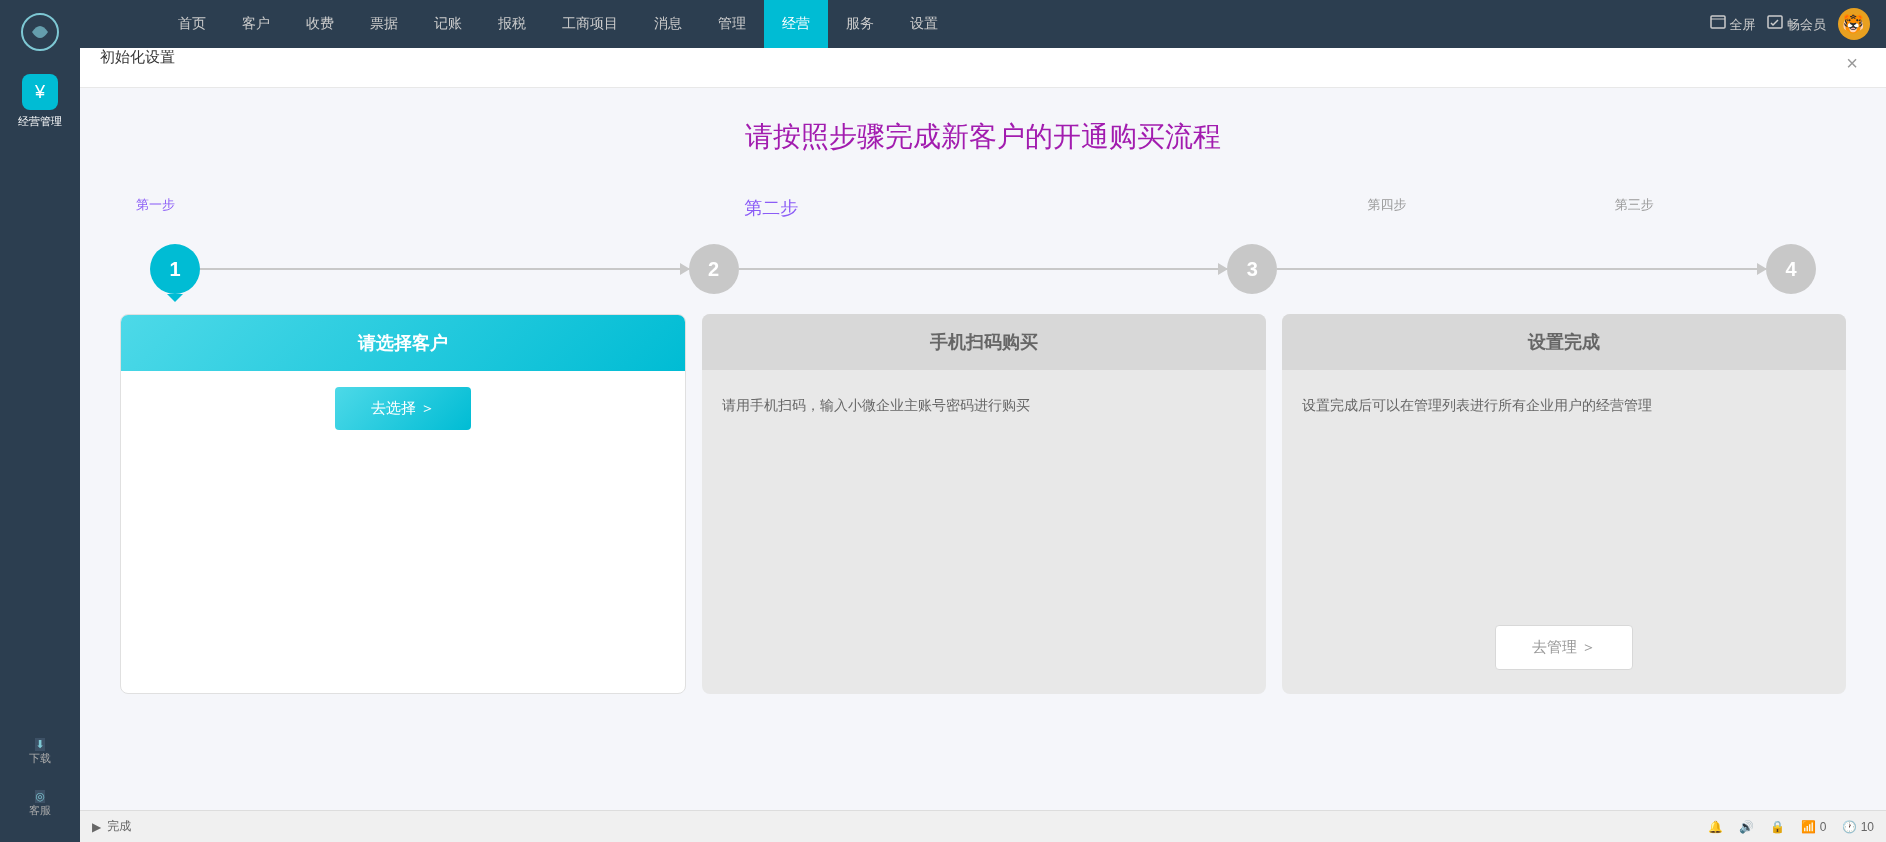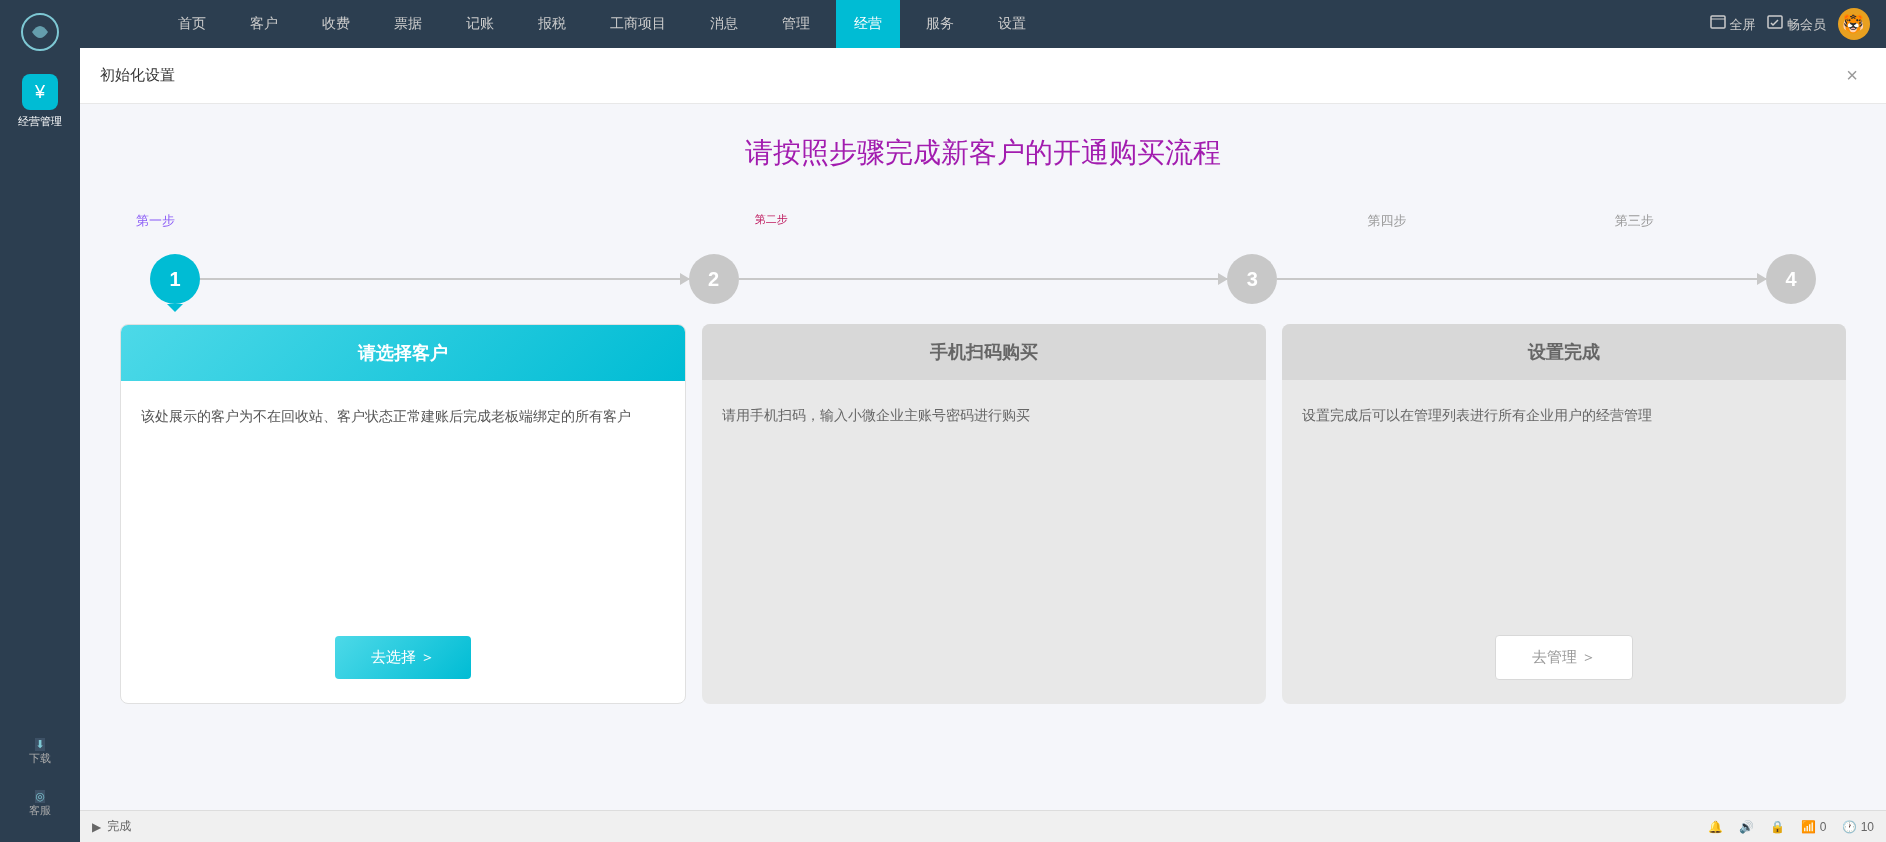--- a/index.html
+++ b/index.html
@@ -6,21 +6,20 @@
     body { font-family: 'Microsoft YaHei', Arial, sans-serif; background: #f0f2f5; width: 1886px; height: 842px; overflow: hidden; }
 
     
     .top-nav {
       height: 48px;
       background: #2c3e50;
       display: flex;
       align-items: center;
       padding: 0 0 0 80px;
       position: relative;
-      gap: 8px;
     }
     .top-nav-item {
       color: #ccc;
       font-size: 14px;
       padding: 0 18px;
       height: 48px;
       display: flex;
       align-items: center;
       cursor: pointer;
     }
@@ -112,24 +111,24 @@
       top: 48px;
       width: 1806px;
       height: 794px;
       background: #f5f6fa;
       display: flex;
       flex-direction: column;
     }
 
     
     .breadcrumb-bar {
-      height: 56px;
+      height: 40px;
       background: #fff;
       display: flex;
-      align-items: center;
+      align-items: flex-start;
       padding: 0 20px;
       border-bottom: 1px solid #e8e8e8;
       justify-content: space-between;
     }
     .breadcrumb-title {
       font-size: 15px;
       color: #333;
     }
     .close-btn {
       font-size: 20px;
@@ -309,21 +308,21 @@
   <div class="content">
     <div class="page-title">请按照步骤完成新客户的开通购买流程</div>
 
     <div style="display:flex; width:100%; margin-bottom:16px; padding:0 0px;">
 
       <div style="flex:1; display:flex; flex-direction:column; align-items:flex-start; padding-left:16px;">
         <span style="font-size:13px;color:#8b5cf6;margin-bottom:0;">第一步</span>
       </div>
 
       <div style="flex:1; display:flex; flex-direction:column; align-items:center;">
-        <span style="font-size:11px;color:#be185d;margin-bottom:8px;">第二步</span>
+        <span style="font-size:18px;color:#8b5cf6;margin-bottom:8px;">第二步</span>
       </div>
 
       <div style="flex:1; display:flex; flex-direction:column; align-items:flex-end; padding-right:16px;">
         <span style="font-size:13px;color:#999;margin-bottom:8px;">第四步</span>
       </div>
 
       <div style="flex:1; display:flex; flex-direction:column; align-items:center;">
         <span style="font-size:13px;color:#999;margin-bottom:8px;">第三步</span>
       </div>
     </div>
@@ -359,23 +358,20 @@
       <div style="width:50px;height:50px;border-radius:50%;background:#c8c8c8;display:flex;align-items:center;justify-content:center;color:#fff;font-size:20px;font-weight:bold;flex-shrink:0;">
         <span>4</span>
       </div>
     </div>
 
     <div class="cards-container">
 
       <div class="step-card active">
         <div class="card-header active">
           <span>请选择客户</span>
-        </div>
-        <div class="card-body active-body">
-          <span>该处展示的客户为不在回收站、客户状态正常建账后完成老板端绑定的所有客户</span>
         </div>
         <div class="card-footer">
           <button class="action-btn primary">去选择  ＞</button>
         </div>
       </div>
 
       <div class="step-card">
         <div class="card-header">
           <span>手机扫码购买</span>
         </div>

